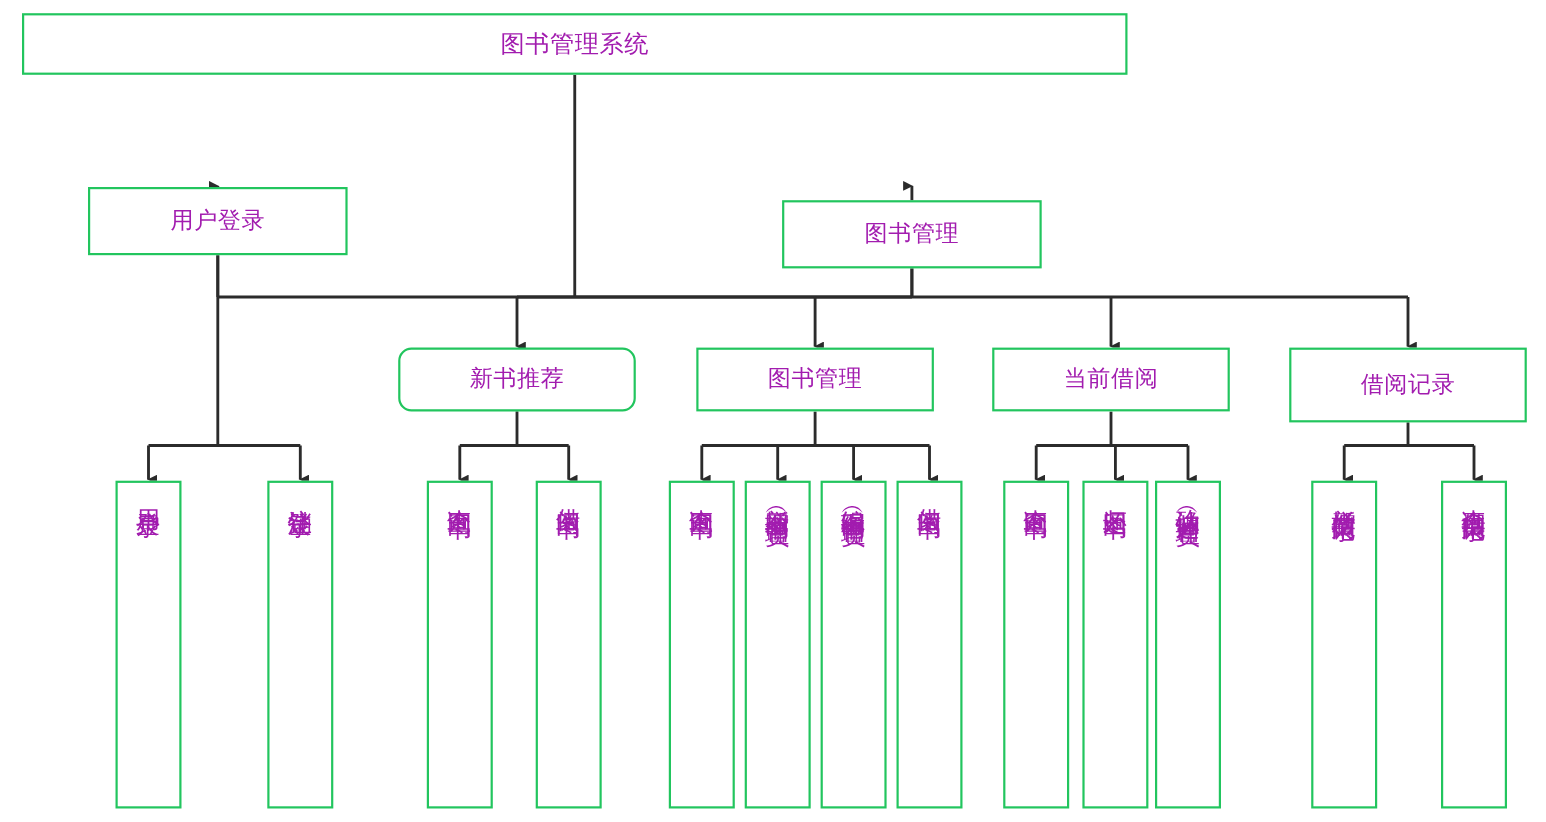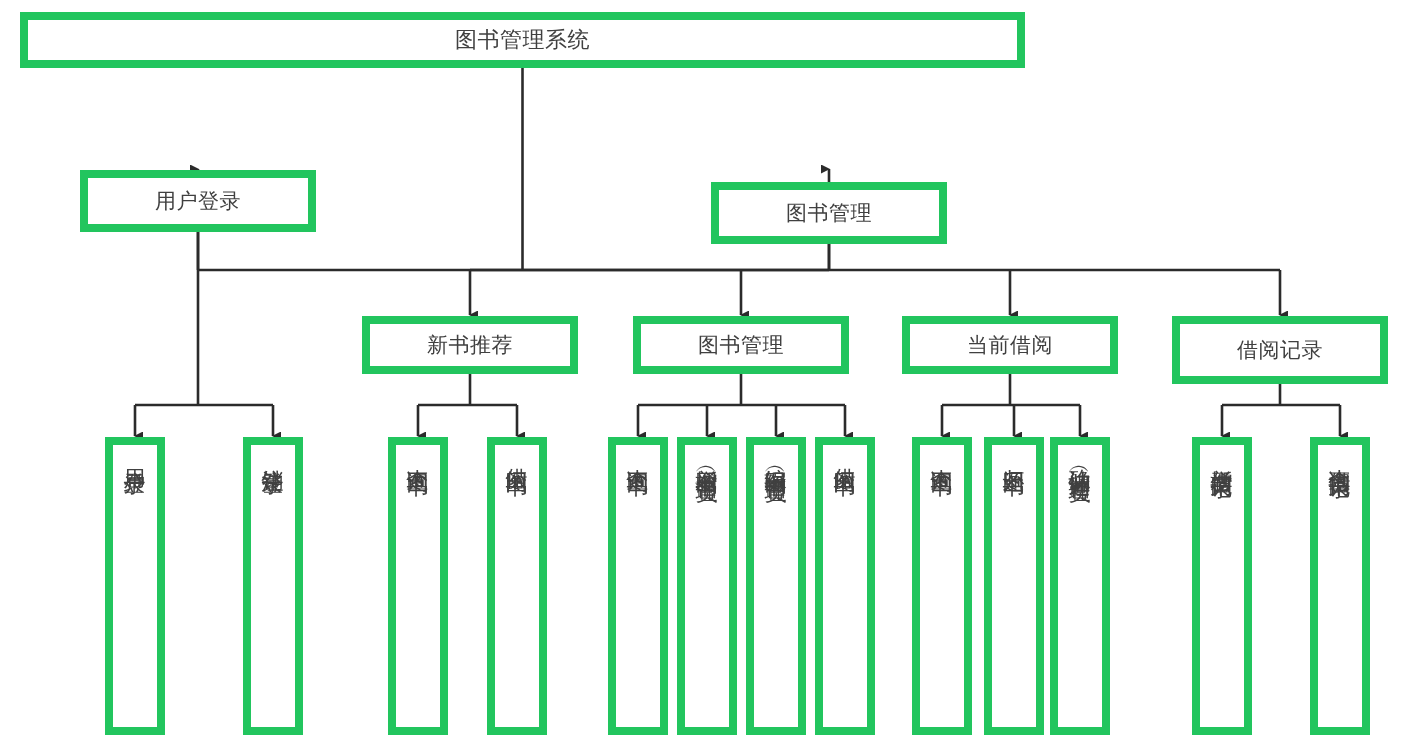--- a/index.html
+++ b/index.html
@@ -7,25 +7,25 @@
     width:1405px;height:747px;
     font-family:"Liberation Sans","DejaVu Sans",sans-serif;
     overflow:hidden;
   }
   #diagram-root{position:relative;width:1405px;height:747px;background:#fff;}
 
   .node{
     position:absolute;
     box-sizing:border-box;
     background:#ffffff;
-    border:8px solid #22c55e;
+    border:2px solid #22c55e;
     display:flex;
     align-items:center;
     justify-content:center;
-    color:#404040;
+    color:#a21caf;
   }
   .node-label{
     display:block;
     text-align:center;
     line-height:1.18;
     letter-spacing:0.5px;
     white-space:pre;
   }
   .node.horizontal .node-label{
     writing-mode:horizontal-tb;
@@ -105,21 +105,21 @@
   <div id="node-layer">
       <div class="node horizontal root" style="left: 20px; top: 12px; width: 1005px; height: 56px;">
         <span class="node-label">图书管理系统</span>
       </div>
       <div class="node horizontal" style="left: 80px; top: 170px; width: 236px; height: 62px;">
         <span class="node-label">用户登录</span>
       </div>
       <div class="node horizontal" style="left: 711px; top: 182px; width: 236px; height: 62px;">
         <span class="node-label">图书管理</span>
       </div>
-      <div class="node horizontal" style="left: 362px; top: 316px; width: 216px; height: 58px;">
+      <div class="node horizontal" style="left: 362px; top: 316px; width: 216px; height: 58px; border-radius: 12px;">
         <span class="node-label">新书推荐</span>
       </div>
       <div class="node horizontal" style="left: 633px; top: 316px; width: 216px; height: 58px;">
         <span class="node-label">图书管理</span>
       </div>
       <div class="node horizontal" style="left: 902px; top: 316px; width: 216px; height: 58px;">
         <span class="node-label">当前借阅</span>
       </div>
       <div class="node horizontal" style="left: 1172px; top: 316px; width: 216px; height: 68px;">
         <span class="node-label">借阅记录</span>

